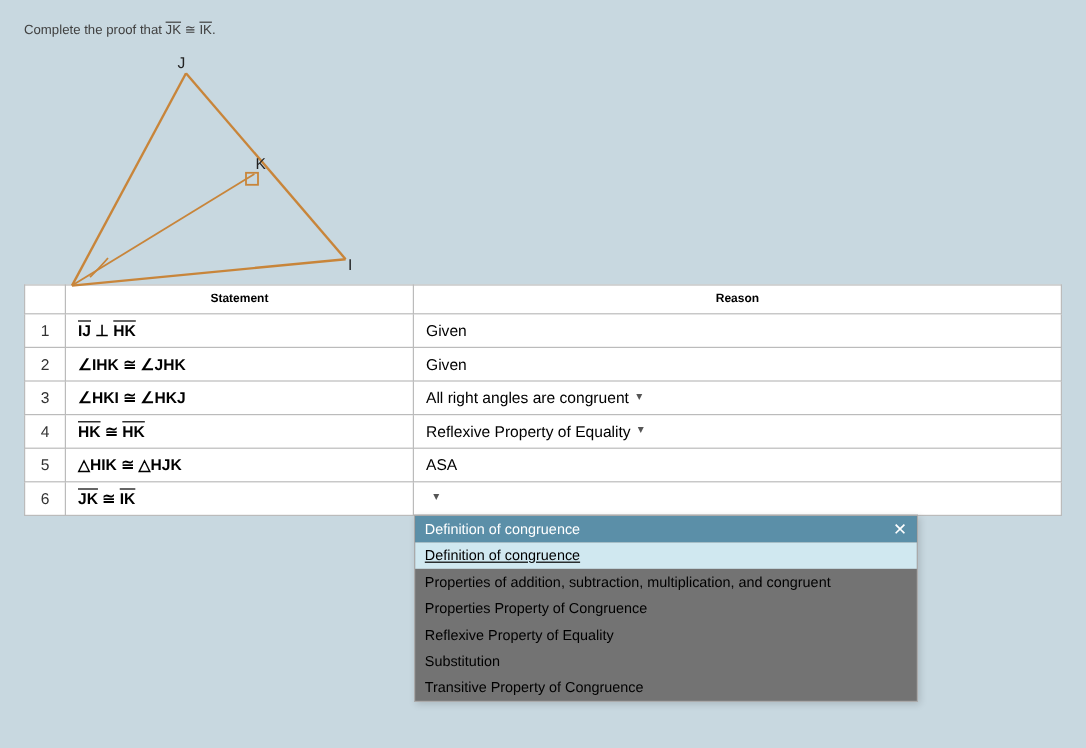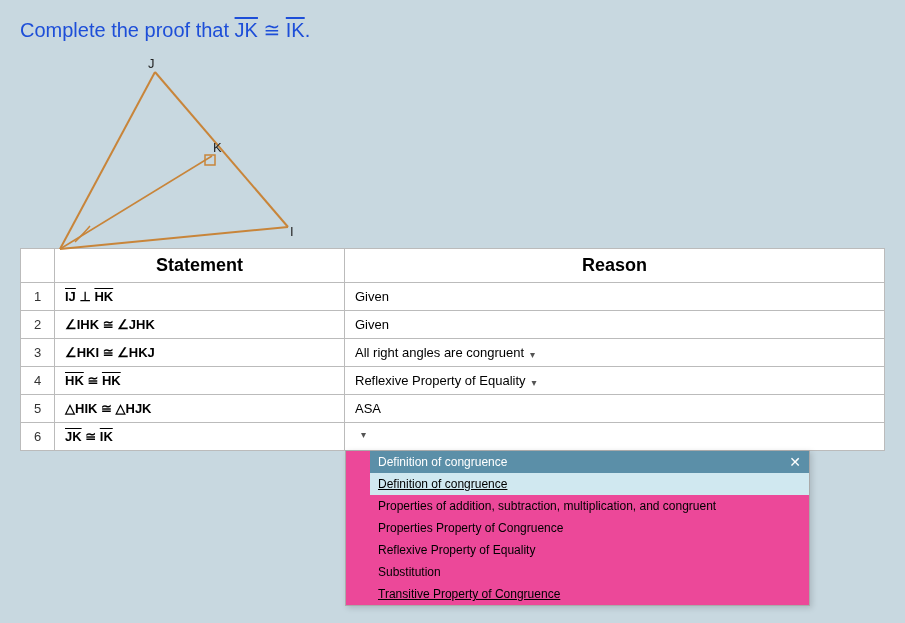--- a/index.html
+++ b/index.html
@@ -5,24 +5,24 @@
     * { box-sizing: border-box; margin: 0; padding: 0; }
     body {
       background: #c8d8e0;
       font-family: Arial, sans-serif;
       font-size: 13px;
       padding: 18px 20px;
       width: 905px;
       min-height: 623px;
     }
     .title {
-      font-size: 20px;
+      font-size: 11px;
       font-weight: normal;
       margin-bottom: 12px;
-      color: #1d4ed8;
+      color: #404040;
     }
     .title .overline {
       text-decoration: overline;
     }
     .diagram-area {
       margin-bottom: 14px;
       position: relative;
       height: 180px;
       width: 300px;
     }
@@ -32,55 +32,54 @@
       background: #fff;
     }
     .proof-table th, .proof-table td {
       border: 1px solid #bbb;
       padding: 6px 10px;
       vertical-align: top;
     }
     .proof-table th {
       font-weight: bold;
       background: #fff;
-      font-size: 18px;
+      font-size: 10px;
     }
     .proof-table td:first-child {
       width: 34px;
       text-align: center;
       color: #333;
     }
     .proof-table td.statement-cell {
       width: 290px;
       font-weight: bold;
     }
     .reason-cell {
       position: relative;
       margin-left: 16px;
     }
     .reason-dropdown-wrapper {
       display: flex;
-      align-items: flex-end;
+      align-items: flex-start;
     }
     .dropdown-arrow {
       font-size: 10px;
       color: #555;
       margin-left: 6px;
       cursor: pointer;
     }
     .dropdown-open {
       position: absolute;
       top: 100%;
       left: 0;
-      background: #ec4899;
+      background: #737373;
       border: 1px solid #aaa;
       z-index: 10;
-      width: 465px;
+      width: 420px;
       box-shadow: 2px 2px 6px rgba(0,0,0,0.15);
-      padding-left: 24px;
     }
     .dropdown-open .dropdown-header {
       background: #5b8fa8;
       color: #fff;
       padding: 3px 8px;
       display: flex;
       justify-content: space-between;
       align-items: center;
       font-size: 12px;
     }
@@ -209,18 +208,18 @@
         <div class="dropdown-open">
           <div class="dropdown-header">
             <span>Definition of congruence</span>
             <span style="cursor:pointer; font-size:14px;">✕</span>
           </div>
           <div class="dropdown-item selected">Definition of congruence</div>
           <div class="dropdown-item">Properties of addition, subtraction, multiplication, and congruent</div>
           <div class="dropdown-item">Properties Property of Congruence</div>
           <div class="dropdown-item">Reflexive Property of Equality</div>
           <div class="dropdown-item">Substitution</div>
-          <div class="dropdown-item" style="text-decoration:underline;">Transitive Property of Congruence</div>
+          <div class="dropdown-item" style="">Transitive Property of Congruence</div>
         </div>
       </td>
     </tr>
   </tbody>
 </table>
 
 </body></html>

